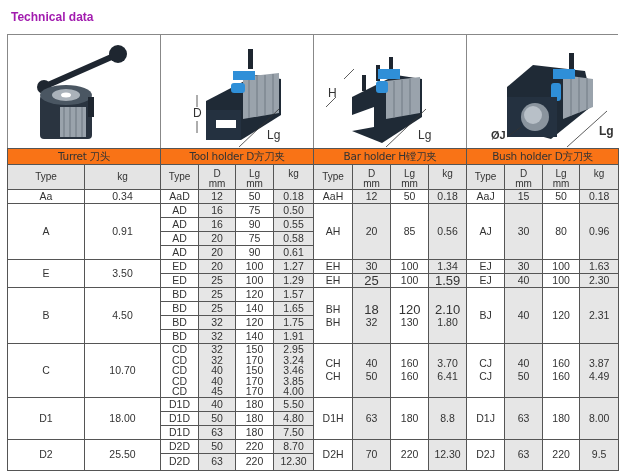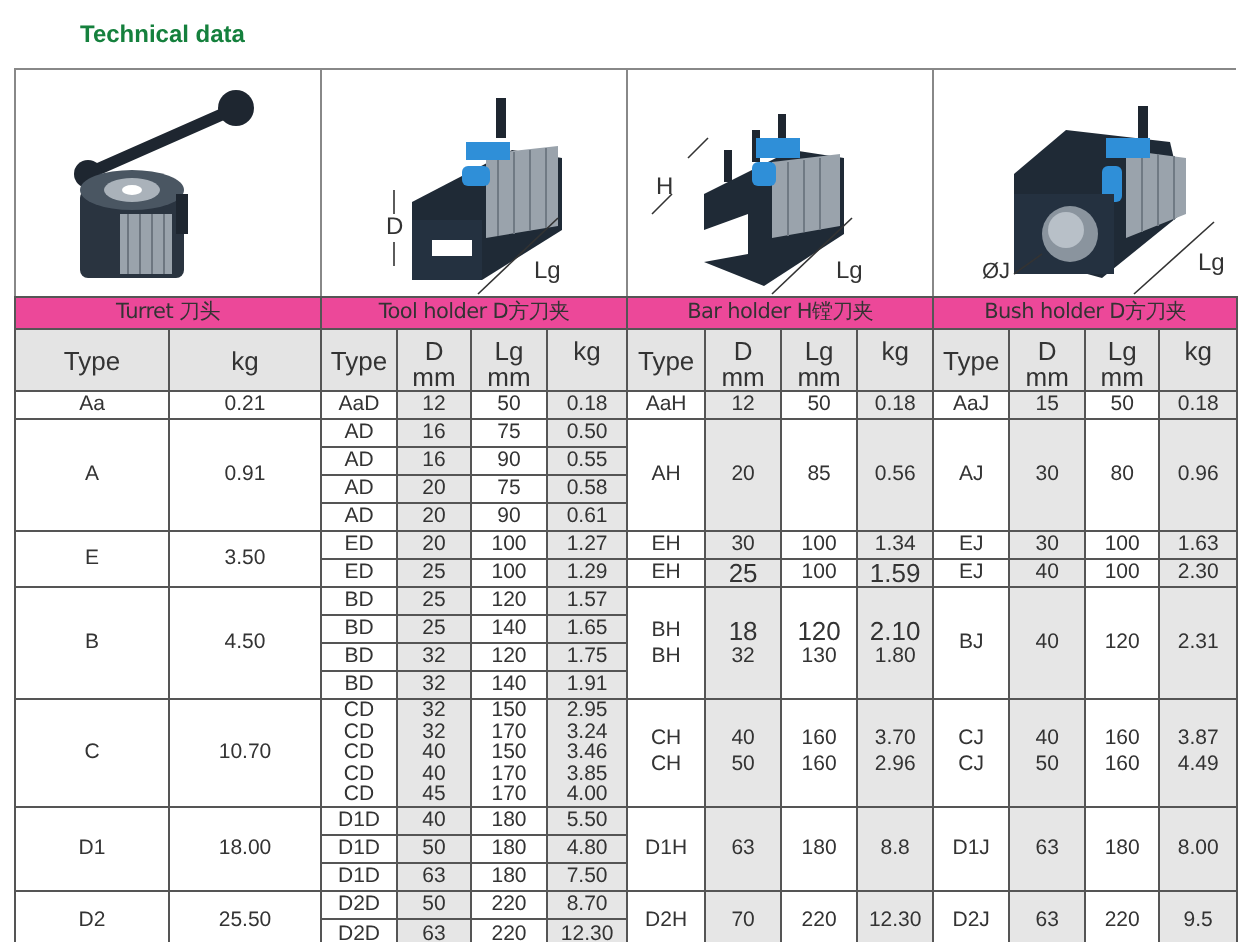--- a/index.html
+++ b/index.html
@@ -1,29 +1,29 @@
 <!DOCTYPE html>
 <html><head>
 <meta charset="utf-8">
 <style>
   * { box-sizing: border-box; margin: 0; padding: 0; }
   html, body { width: 628px; height: 471px; background: #ffffff; overflow: hidden; }
   body { font-family: "Liberation Sans", sans-serif; color: #333; position: relative; }
   .title { position: absolute; left: 8px; top: 10px; height: 22px; display: flex; align-items: baseline; }
   .title .cn { font-family: "DejaVu Sans", sans-serif; font-weight: bold; font-size: 15px; color: #1a1a1a; letter-spacing: 0px; }
-  .title .en { font-family: "Liberation Sans", sans-serif; font-weight: bold; font-size: 12px; color: #15803d; margin-left: 32px; }
+  .title .en { font-family: "Liberation Sans", sans-serif; font-weight: bold; font-size: 12px; color: #a21caf; margin-left: 3px; }
 
   .imgrow { position: absolute; top: 34px; left: 7px; width: 611px; height: 114px; border: 1px solid #888; border-bottom: none; display: flex; }
   .imgcell { height: 100%; border-right: 1px solid #888; position: relative; background: #fff; }
-  .imgcell:last-child { border-right: none; }
+  .imgcell:last-child { border-right: none; font-weight: bold; }
 
   table.spec { position: absolute; top: 148px; left: 7px; width: 611px; border-collapse: collapse; table-layout: fixed; font-size: 10.5px; }
   table.spec td, table.spec th { border: 1px solid #555; text-align: center; vertical-align: middle; padding: 0; font-weight: normal; color: #333; line-height: 1; }
-  .red th { background: #ec4899; color: #fff; font-size: 10.5px; height: 16px; border-color: #c41010; font-family: "DejaVu Sans", sans-serif; letter-spacing: -0.3px; }
-  .hdr td { background: #e4e4e4; height: 22px; font-size: 13px; line-height: 11px; color: #444; }
+  .red th { background: #f97316; color: #fff; font-size: 10.5px; height: 16px; border-color: #c41010; font-family: "DejaVu Sans", sans-serif; letter-spacing: -0.3px; }
+  .hdr td { background: #e4e4e4; height: 22px; font-size: 10px; line-height: 11px; color: #444; }
   .hdr td.top { vertical-align: top; padding-top: 4px; }
   td.g { background: #e6e6e6; }
   td.w { background: #fff; }
   tr.r14 td { height: 14px; }
   .stack span { display: block; line-height: 10.5px; }
   .stack2 span { display: block; line-height: 13px; }
   .big { font-size: 13px; }
 </style>
 </head>
 <body>
@@ -151,21 +151,21 @@
     <td class="top"><span>Lg</span><br><span>mm</span></td>
     <td class="top">kg</td>
     <td>Type</td>
     <td class="top"><span>D</span><br><span>mm</span></td>
     <td class="top"><span>Lg</span><br><span>mm</span></td>
     <td class="top">kg</td>
   </tr>
 
   <tr class="r14">
     <td class="w">Aa</td>
-    <td class="w">0.21</td>
+    <td class="w">0.34</td>
     <td class="w">AaD</td>
     <td class="g">12</td>
     <td class="w">50</td>
     <td class="g">0.18</td>
     <td class="w">AaH</td>
     <td class="g">12</td>
     <td class="w">50</td>
     <td class="g">0.18</td>
     <td class="w">AaJ</td>
     <td class="g">15</td>
@@ -324,21 +324,21 @@
     <td class="g stack2">
           <span>40</span>
           <span>50</span>
         </td>
     <td class="w stack2">
           <span>160</span>
           <span>160</span>
         </td>
     <td class="g stack2">
           <span>3.70</span>
-          <span>2.96</span>
+          <span>6.41</span>
         </td>
     <td class="w stack2">
           <span>CJ</span>
           <span>CJ</span>
         </td>
     <td class="g stack2">
           <span>40</span>
           <span>50</span>
         </td>
     <td class="w stack2">

